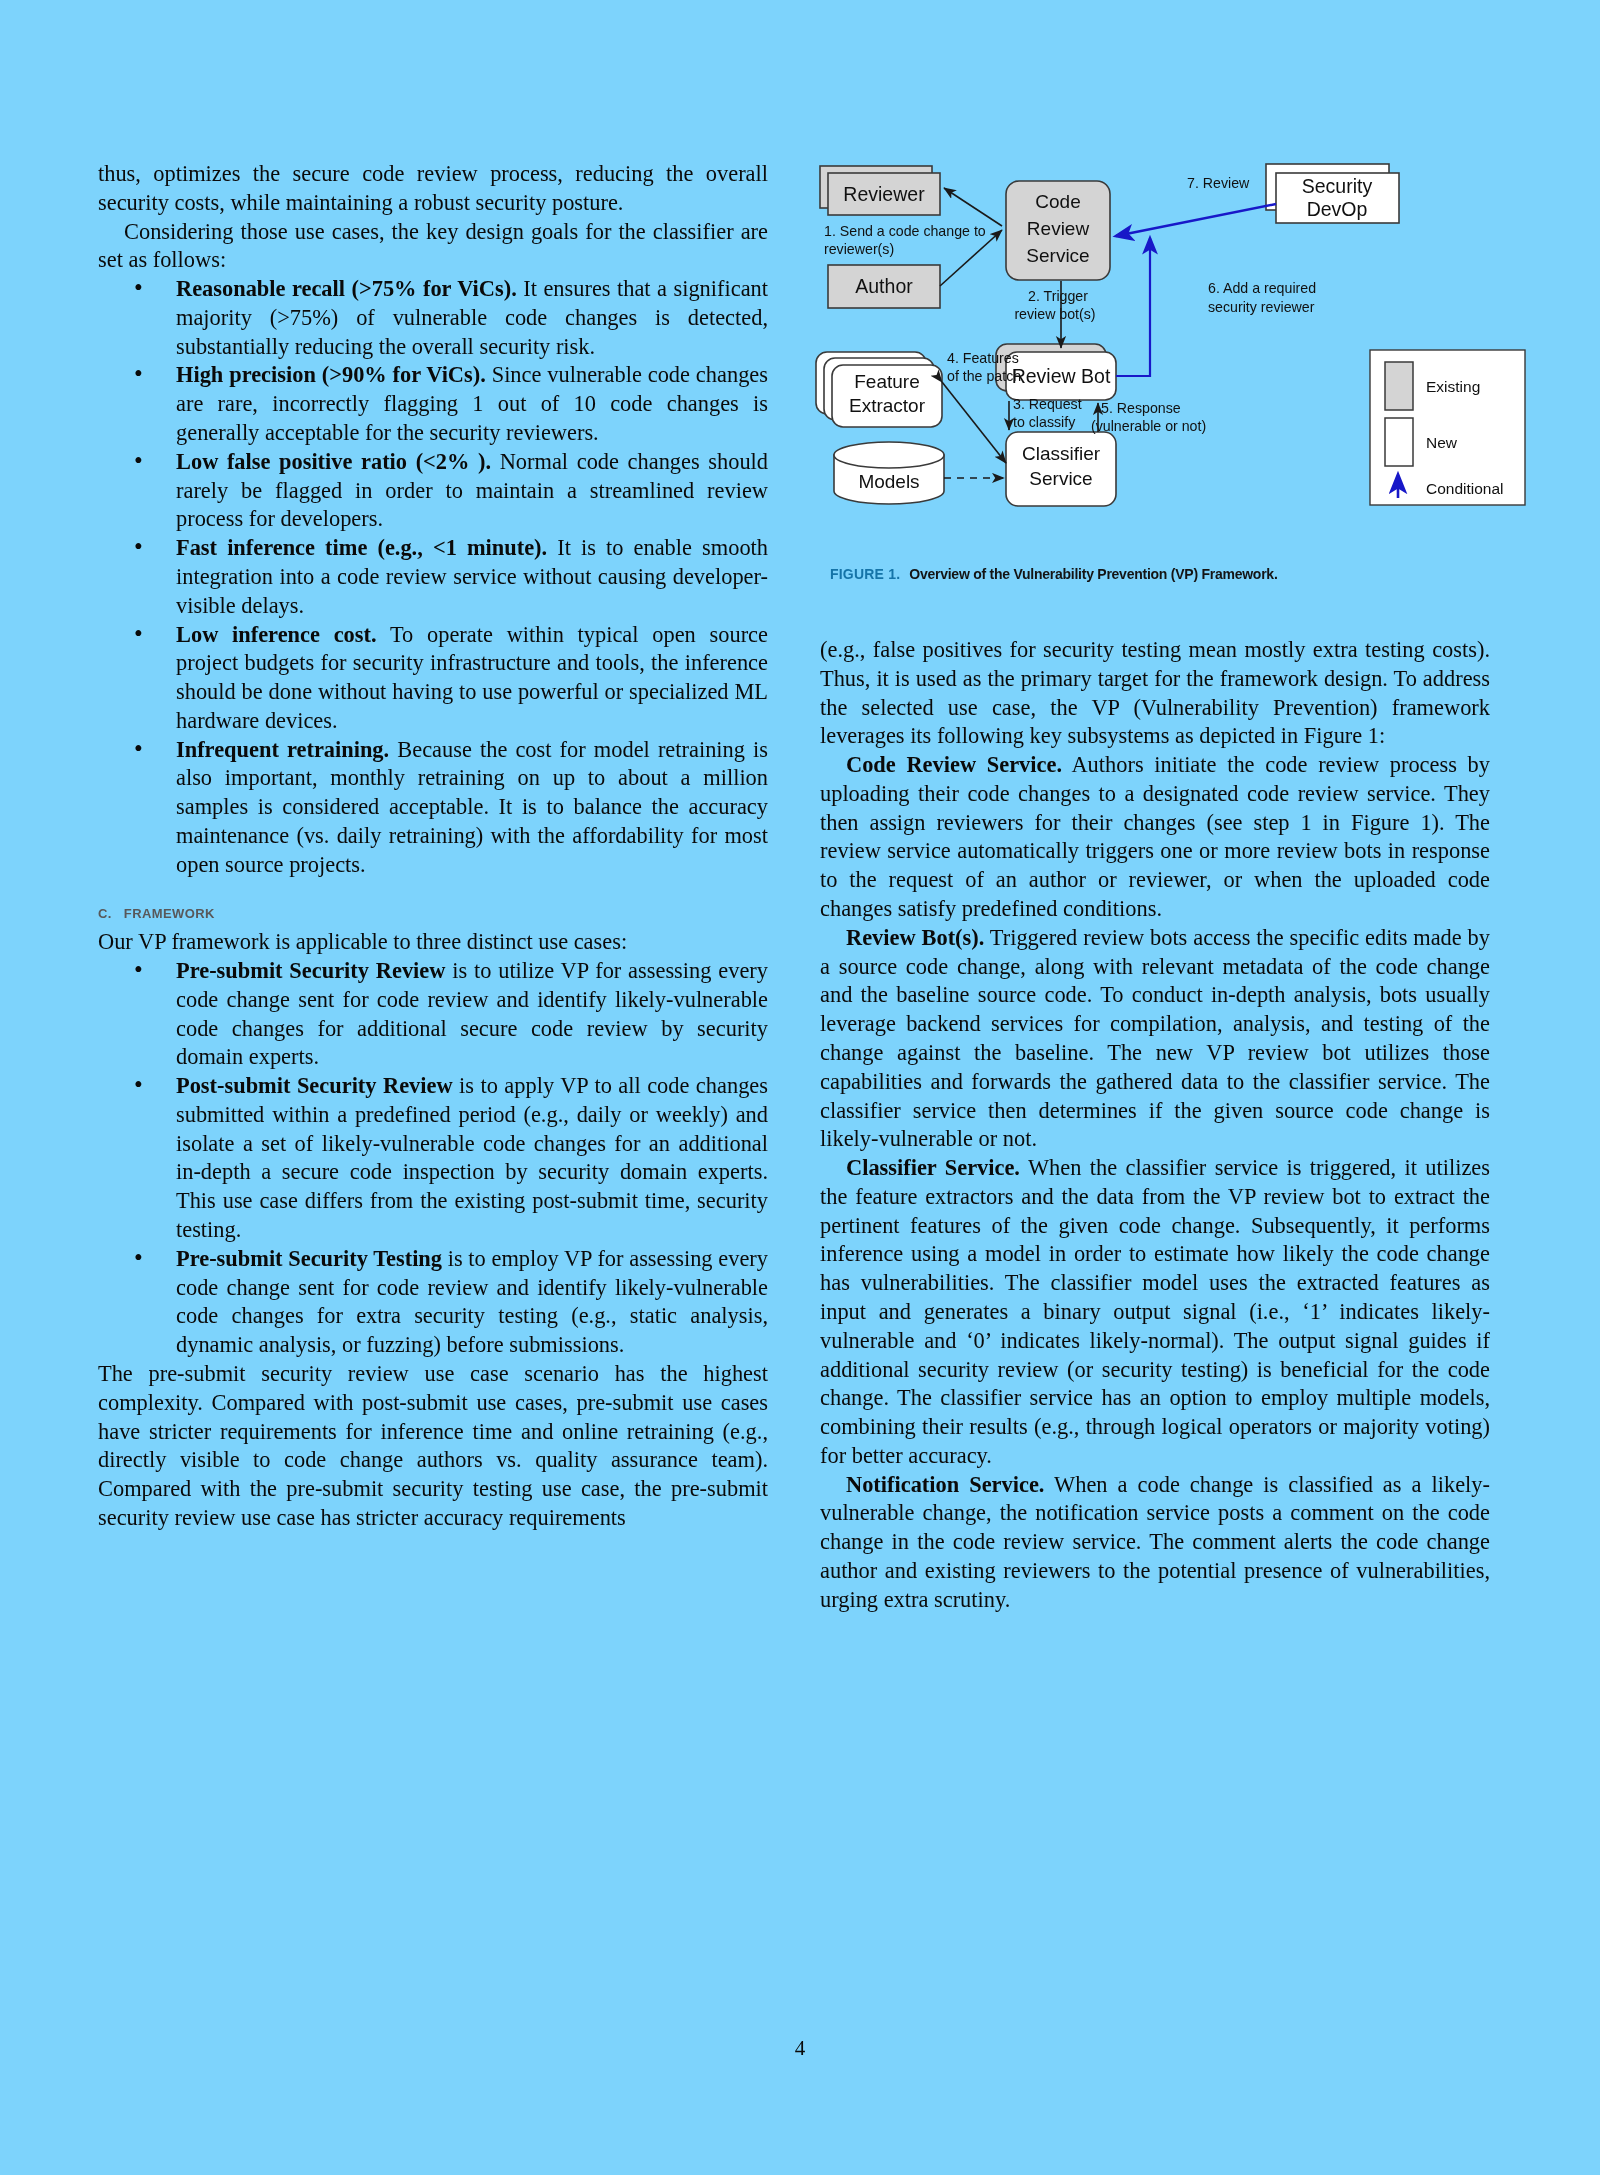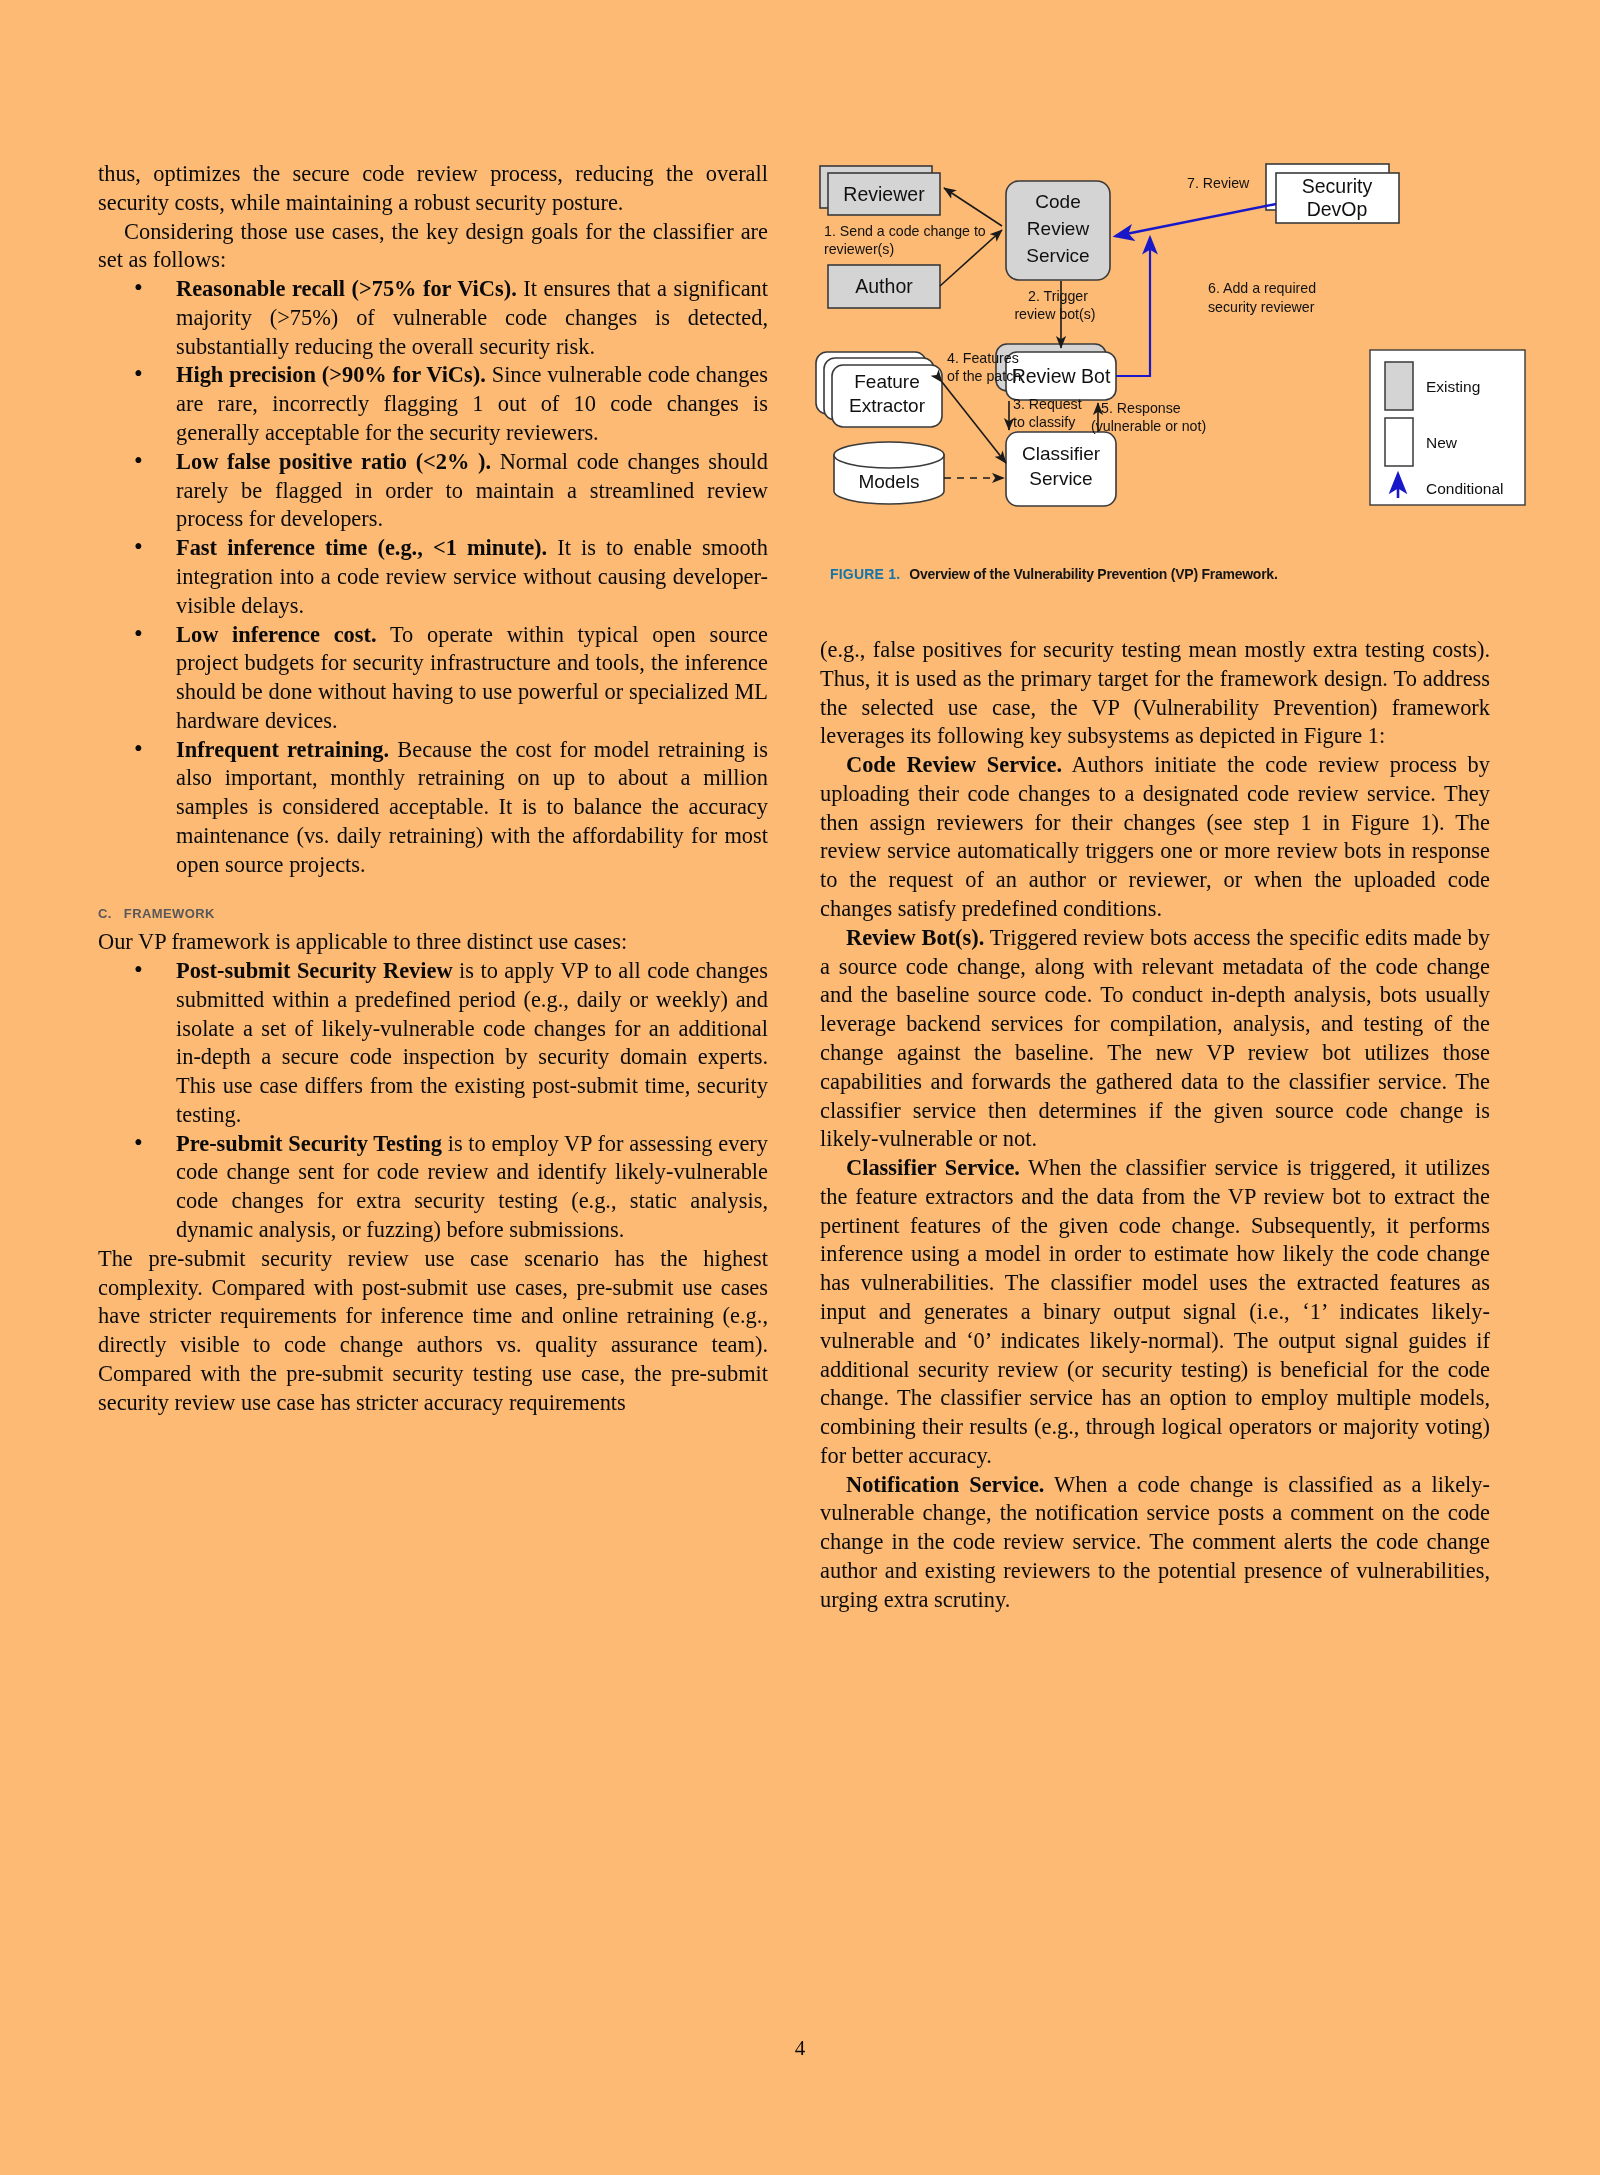--- a/index.html
+++ b/index.html
@@ -12,21 +12,21 @@
     height: 2175px;
     position: relative;
     font-family: "Liberation Serif", serif;
     color: #0a0a0a;
     overflow: hidden;
   }
 
   .page {
     position: absolute;
     inset: 0;
-    background: #fdba74;
+    background: #7dd3fc;
   }
 
   
   .col {
     position: absolute;
     top: 160px;
     width: 670px;
     font-size: 22.4px;
     line-height: 1.285;
     text-align: justify;
@@ -148,20 +148,23 @@
       </li>
     </ul>
 
     <div class="sec-head">
       <span class="letter">C.</span><span>FRAMEWORK</span>
     </div>
 
     <p>Our VP framework is applicable to three distinct use cases:</p>
 
     <ul class="goals">
+      <li>
+        <span class="lead">Pre-submit Security Review</span><span> is to utilize VP for assessing every code change sent for code review and identify likely-vulnerable code changes for additional secure code review by security domain experts.</span>
+      </li>
       <li>
         <span class="lead">Post-submit Security Review</span><span> is to apply VP to all code changes submitted within a predefined period (e.g., daily or weekly) and isolate a set of likely-vulnerable code changes for an additional in-depth a secure code inspection by security domain experts. This use case differs from the existing post-submit time, security testing.</span>
       </li>
       <li>
         <span class="lead">Pre-submit Security Testing</span><span> is to employ VP for assessing every code change sent for code review and identify likely-vulnerable code changes for extra security testing (e.g., static analysis, dynamic analysis, or fuzzing) before submissions.</span>
       </li>
     </ul>
 
     <p>The pre-submit security review use case scenario has the highest complexity. Compared with post-submit use cases, pre-submit use cases have stricter requirements for inference time and online retraining (e.g., directly visible to code change authors vs. quality assurance team). Compared with the pre-submit security testing use case, the pre-submit security review use case has stricter accuracy requirements</p>
   </div>

